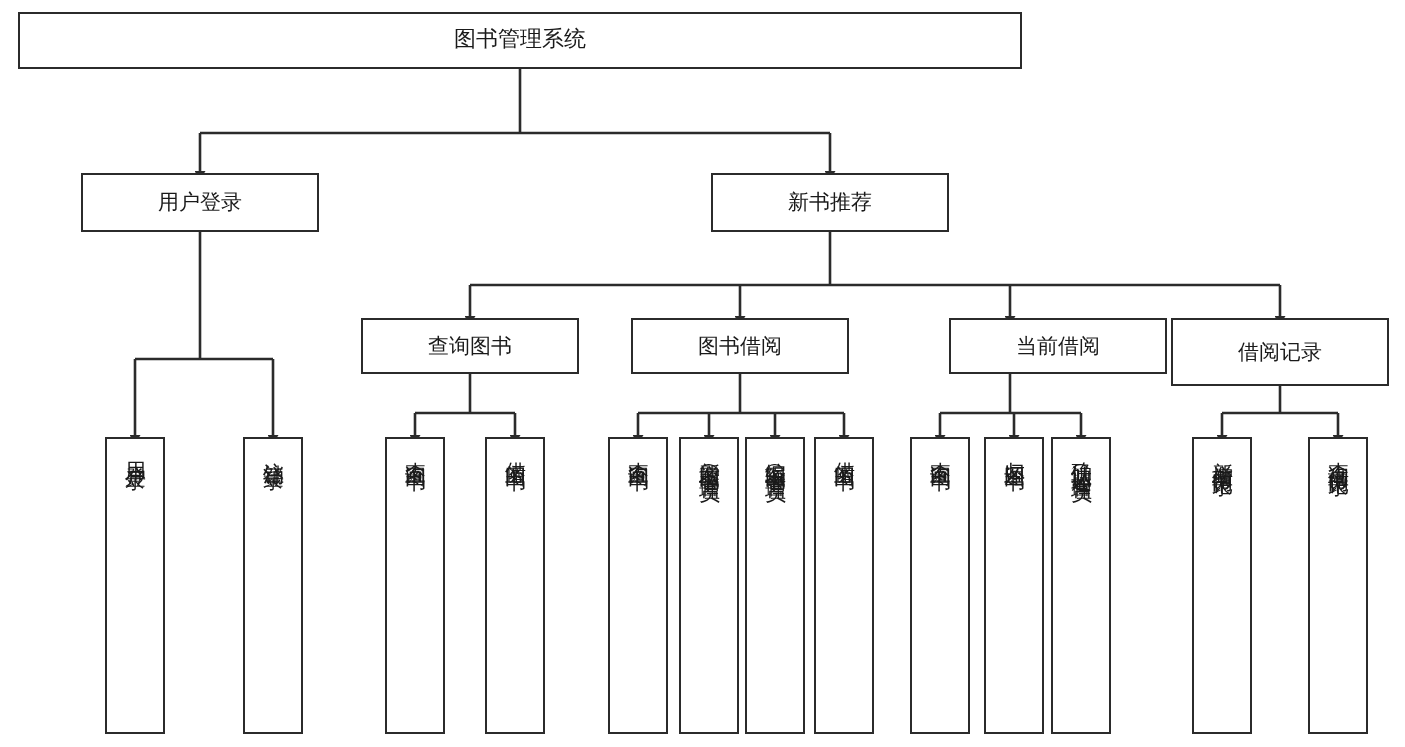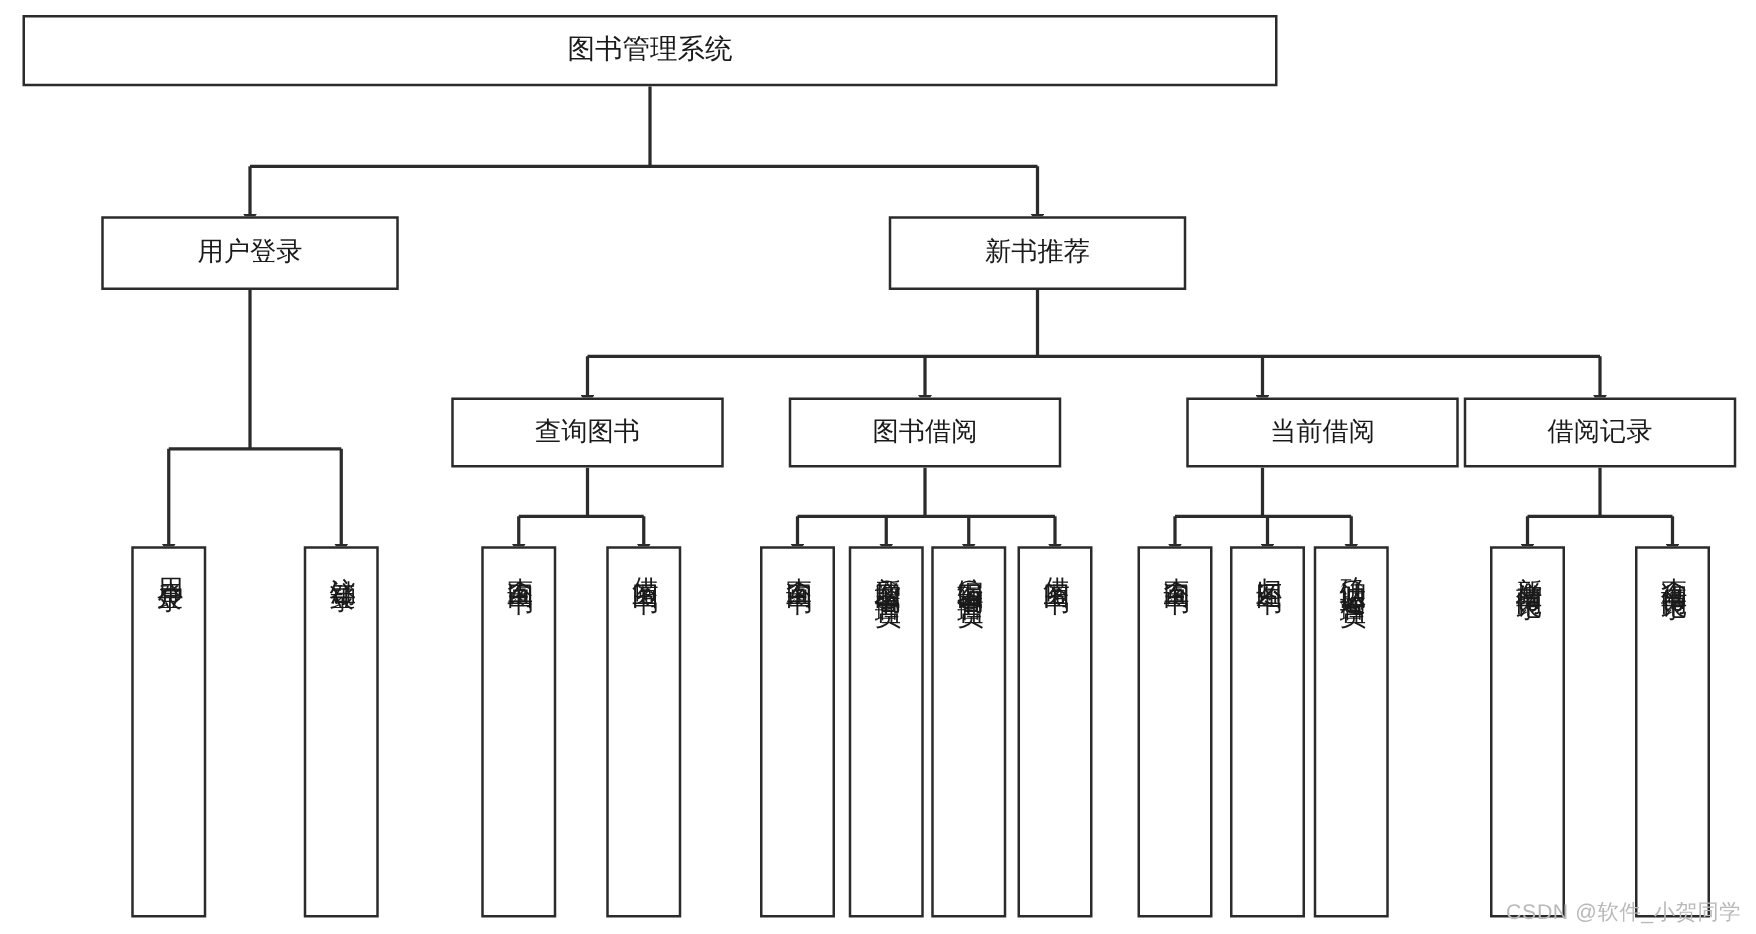--- a/index.html
+++ b/index.html
@@ -127,21 +127,21 @@
       </div>
       <div class="node horiz" style="left: 361px; top: 318px; width: 218px; height: 56px;">
         <span class="label">查询图书</span>
       </div>
       <div class="node horiz" style="left: 631px; top: 318px; width: 218px; height: 56px;">
         <span class="label">图书借阅</span>
       </div>
       <div class="node horiz" style="left: 901px; top: 318px; width: 218px; height: 56px; margin-left: 48px;">
         <span class="label">当前借阅</span>
       </div>
-      <div class="node horiz" style="left: 1171px; top: 318px; width: 218px; height: 56px;">
+      <div class="node horiz" style="left: 1171px; top: 318px; width: 218px; height: 68px;">
         <span class="label">借阅记录</span>
       </div>
       <div class="node vert" style="left: 105px; top: 437px; width: 60px; height: 297px;">
         <span class="label">用户登录</span>
       </div>
       <div class="node vert" style="left: 243px; top: 437px; width: 60px; height: 297px;">
         <span class="label">注销登录</span>
       </div>
       <div class="node vert" style="left: 385px; top: 437px; width: 60px; height: 297px;">
         <span class="label">查询图书</span>
@@ -171,14 +171,13 @@
         <span class="label">确认归还（管理员）</span>
       </div>
       <div class="node vert" style="left: 1192px; top: 437px; width: 60px; height: 297px;">
         <span class="label">新增借阅记录</span>
       </div>
       <div class="node vert" style="left: 1308px; top: 437px; width: 60px; height: 297px;">
         <span class="label">查询借阅记录</span>
       </div>
     </div>
 
-  <div class="watermark">CSDN @软件_小贺同学</div>
 </div>
 
 </body></html>

